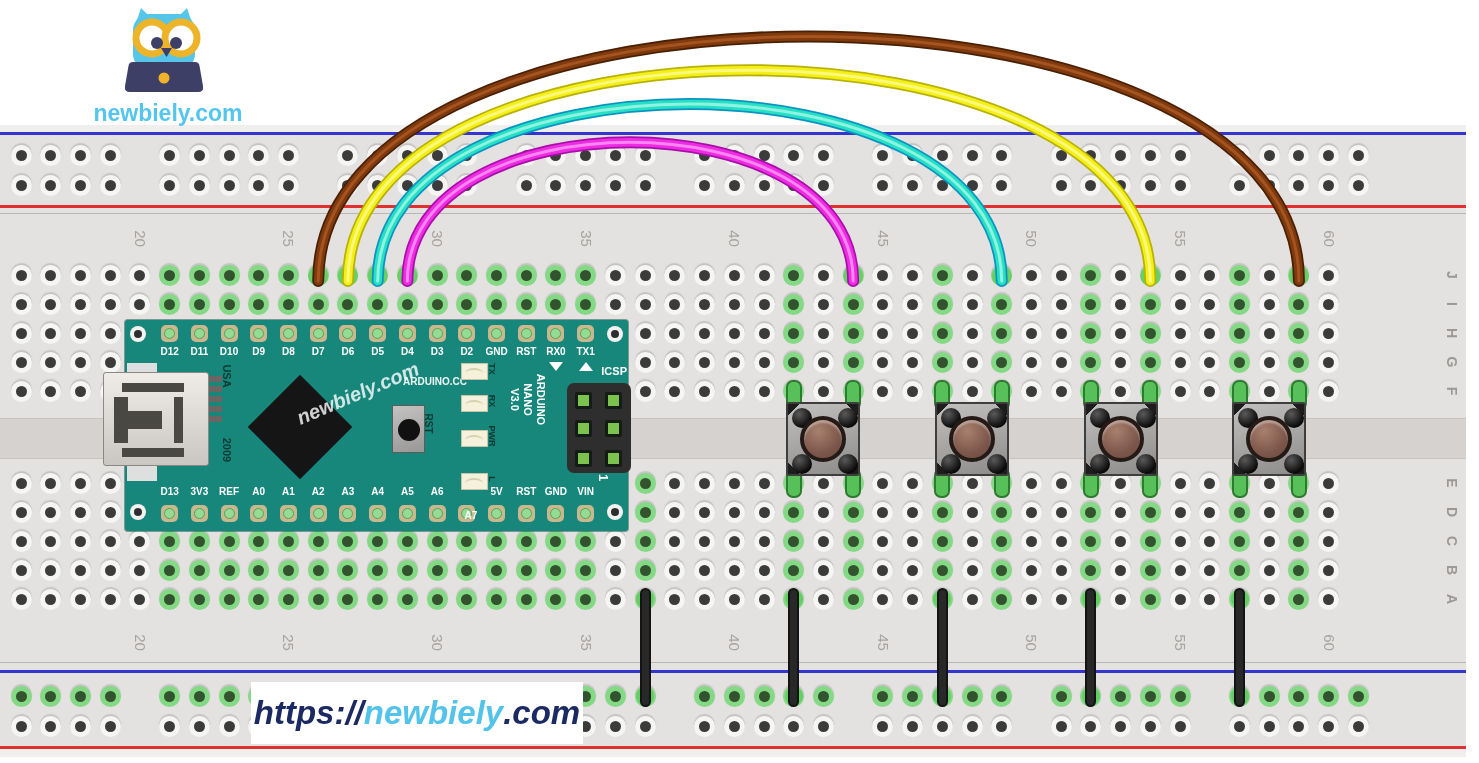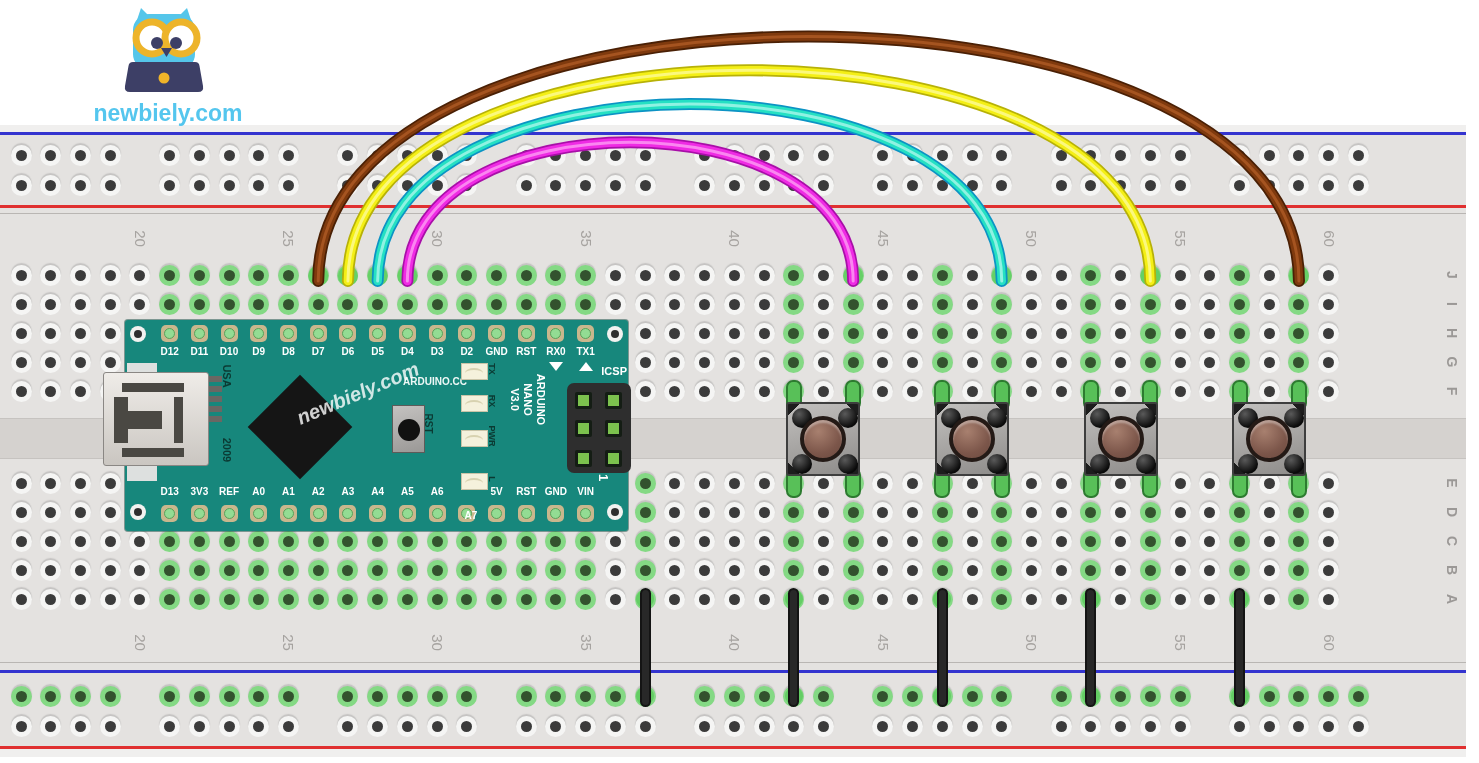--- a/index.html
+++ b/index.html
@@ -299,20 +299,25 @@
     <circle cx="47" cy="36" r="16" fill="#ffffff" stroke="#edb42a" stroke-width="7"></circle>
     <circle cx="76" cy="36" r="16" fill="#ffffff" stroke="#edb42a" stroke-width="7"></circle>
     <circle cx="52" cy="41" r="6" fill="#3d3f66"></circle>
     <circle cx="71" cy="41" r="6" fill="#3d3f66"></circle>
     <polygon points="56,46 67,46 61.5,55" fill="#3d3f66"></polygon>
     <path d="M28,60 L90,60 Q94,60 94.5,64 L98,84 Q99,90 93,90 L25,90 Q19,90 20,84 L23.5,64 Q24,60 28,60 Z" fill="#3d3f66"></path>
     <circle cx="59" cy="76" r="5.5" fill="#f0b429"></circle>
   </svg>
   <div id="logo-text">newbiely.com</div>
 
+  <div id="url-box">
+      <span class="navy">https://</span>
+      <span class="blue">newbiely</span>
+      <span class="navy">.com</span>
+    </div>
 <div class="hole" style="left: 10.5px; top: 264.5px;"></div>
     <div class="hole" style="left: 10.5px; top: 293.5px;"></div>
     <div class="hole" style="left: 10.5px; top: 322.5px;"></div>
     <div class="hole" style="left: 10.5px; top: 351.5px;"></div>
     <div class="hole" style="left: 10.5px; top: 380.5px;"></div>
     <div class="hole" style="left: 10.5px; top: 472.5px;"></div>
     <div class="hole" style="left: 10.5px; top: 501.5px;"></div>
     <div class="hole" style="left: 10.5px; top: 530.5px;"></div>
     <div class="hole" style="left: 10.5px; top: 559.5px;"></div>
     <div class="hole" style="left: 10.5px; top: 588.5px;"></div>

